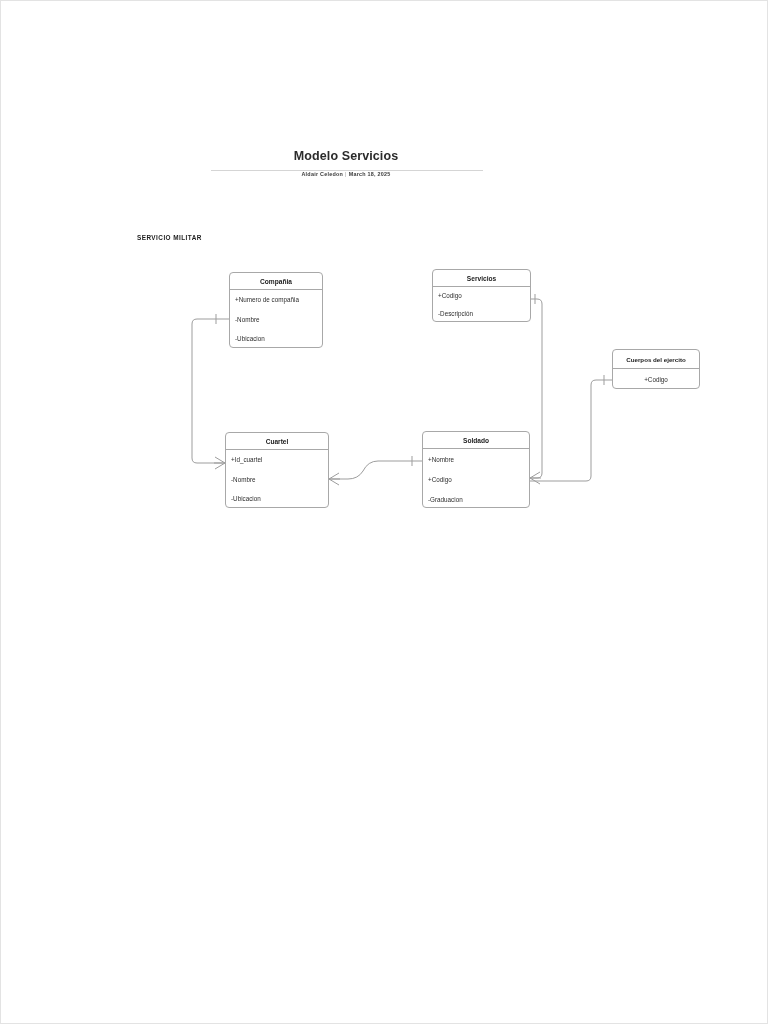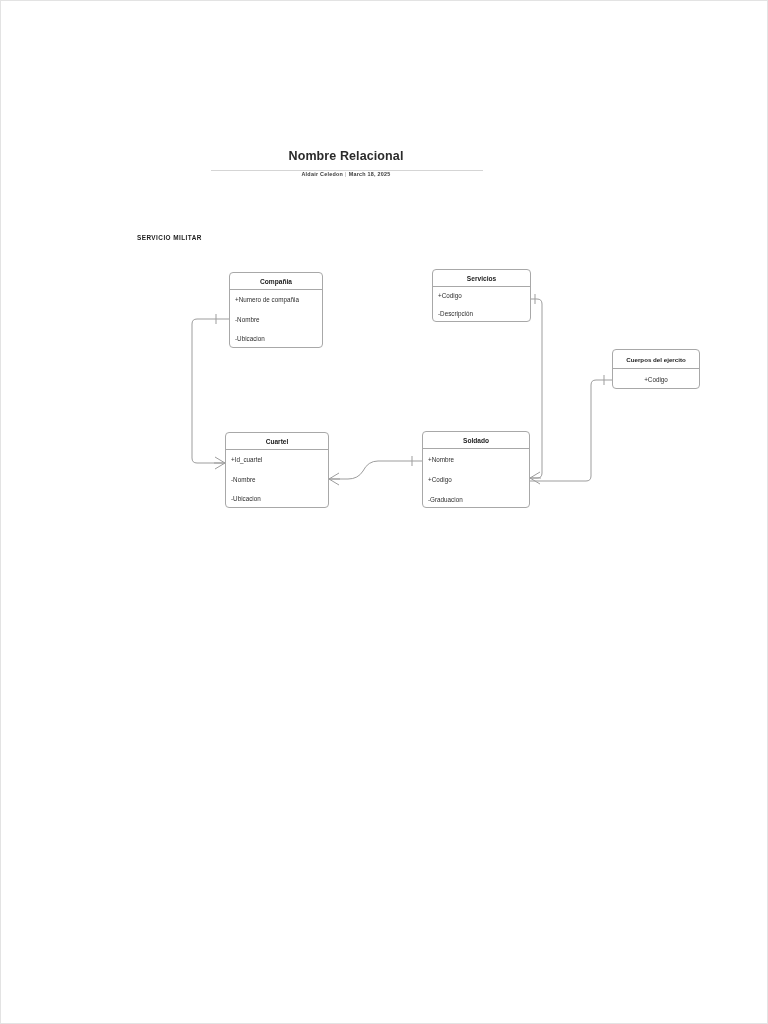--- a/index.html
+++ b/index.html
@@ -146,21 +146,21 @@
     stroke-width: 1;
   }
 </style>
 </head>
 <body>
 
 <div id="page">
 
   <div id="title-rule"></div>
   <div id="title-block">
-    <div id="doc-title">Nombre Relacional</div>
+    <div id="doc-title">Modelo Servicios</div>
     <div id="doc-subtitle">
       <span>Aldair Celedon</span><span class="sep">|</span><span>March 18, 2025</span>
     </div>
   </div>
 
   <div id="section-label">SERVICIO MILITAR</div>
 
   <svg id="connectors" viewBox="0 0 768 1024" width="768" height="1024">
 
     <g>

